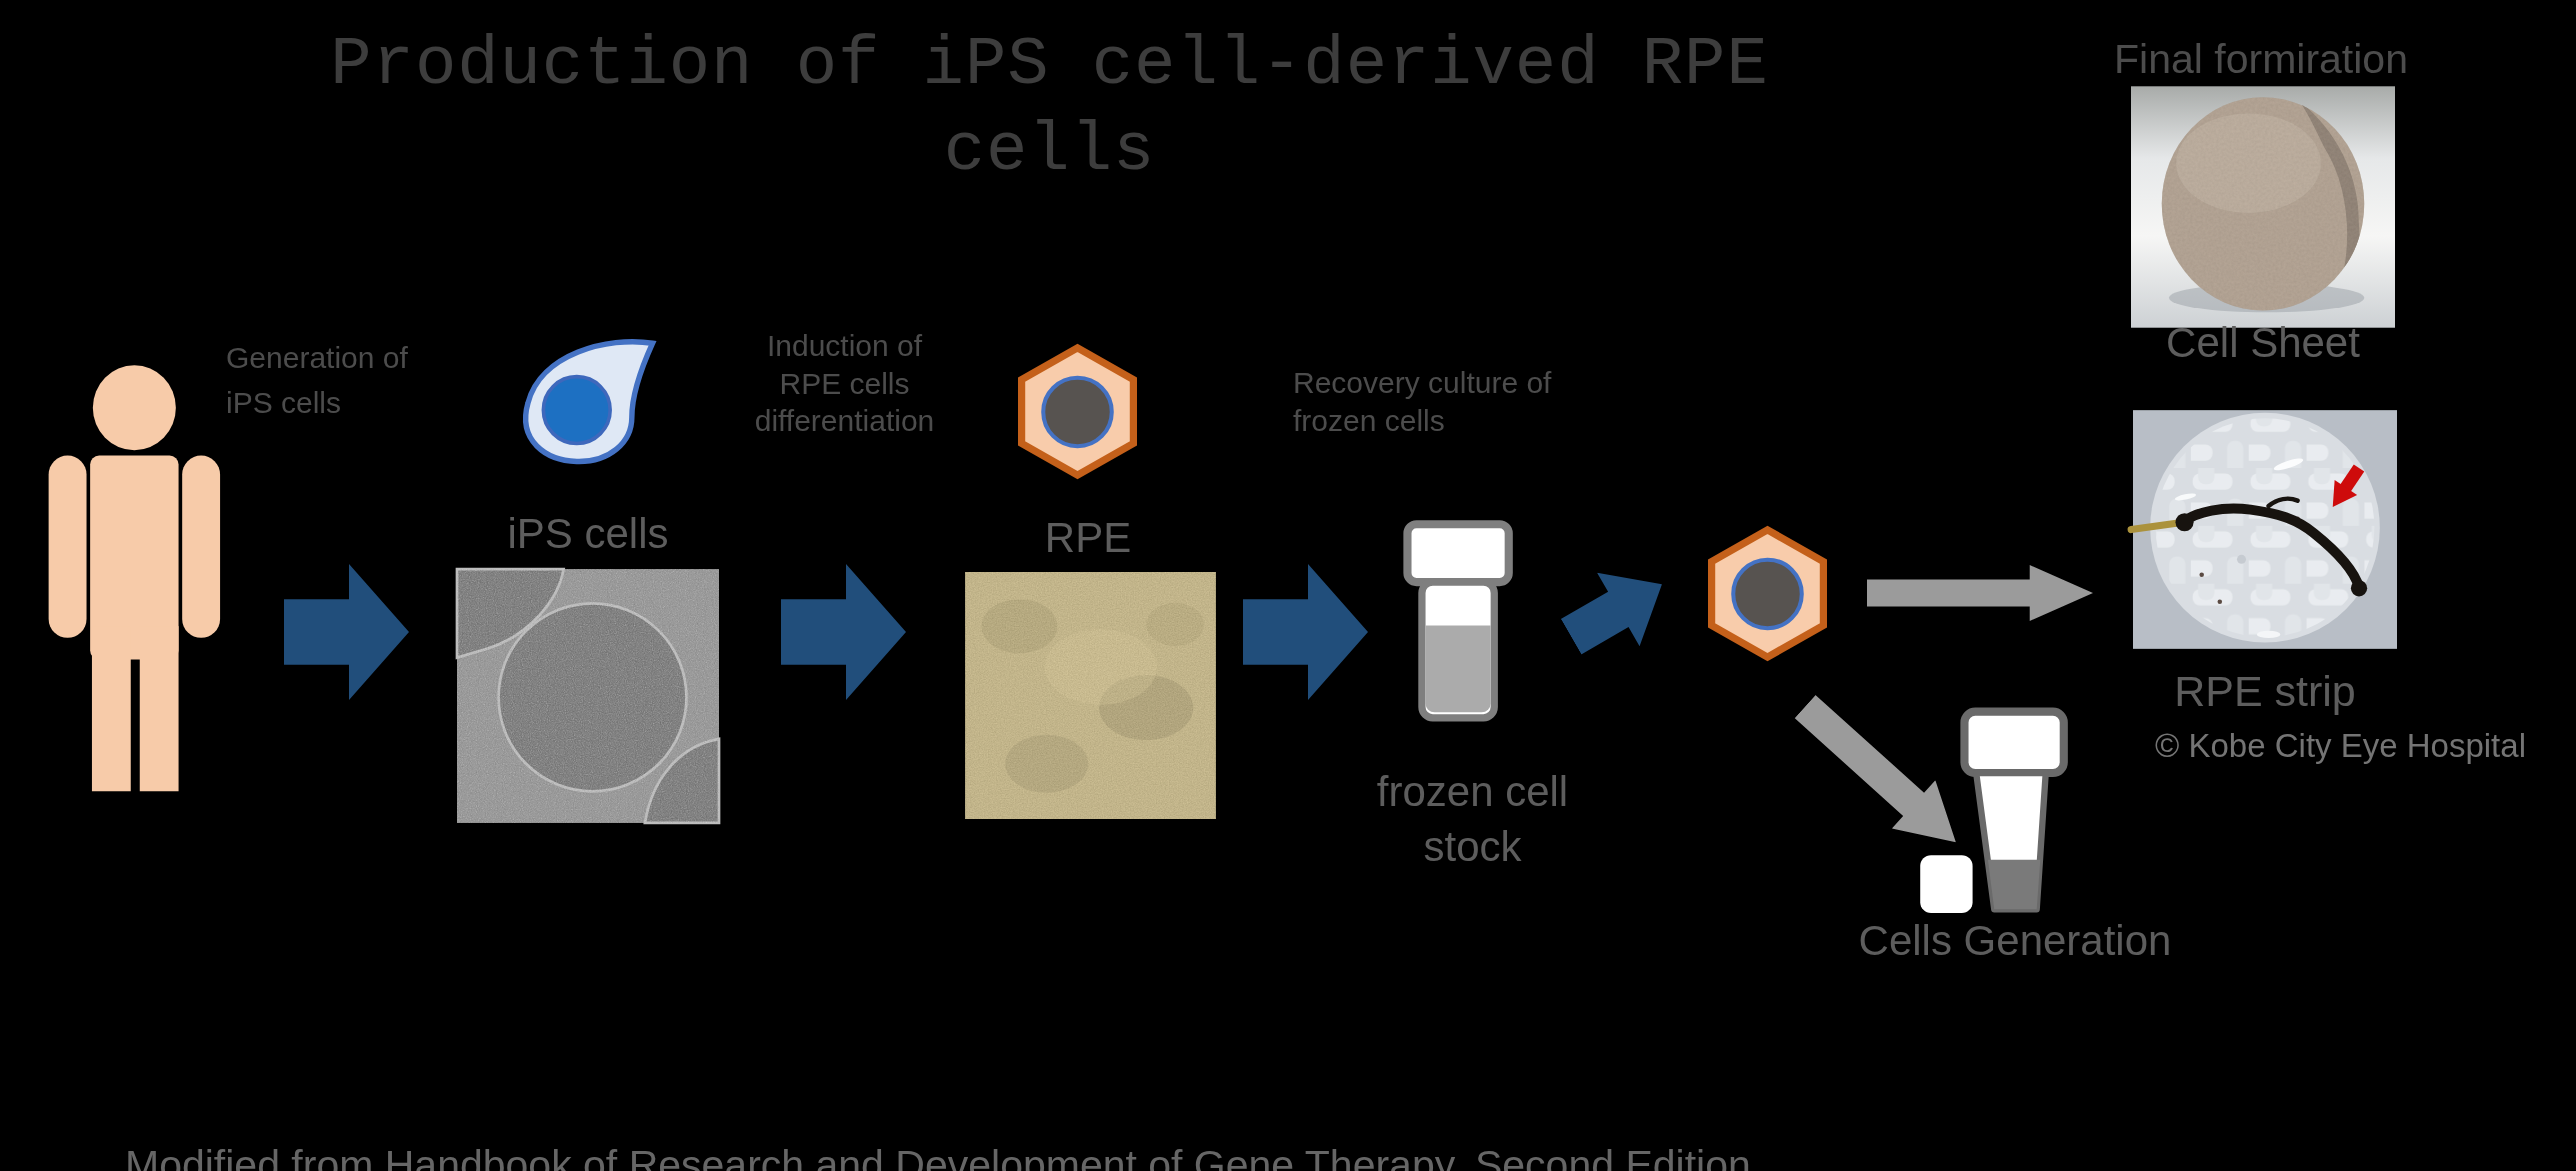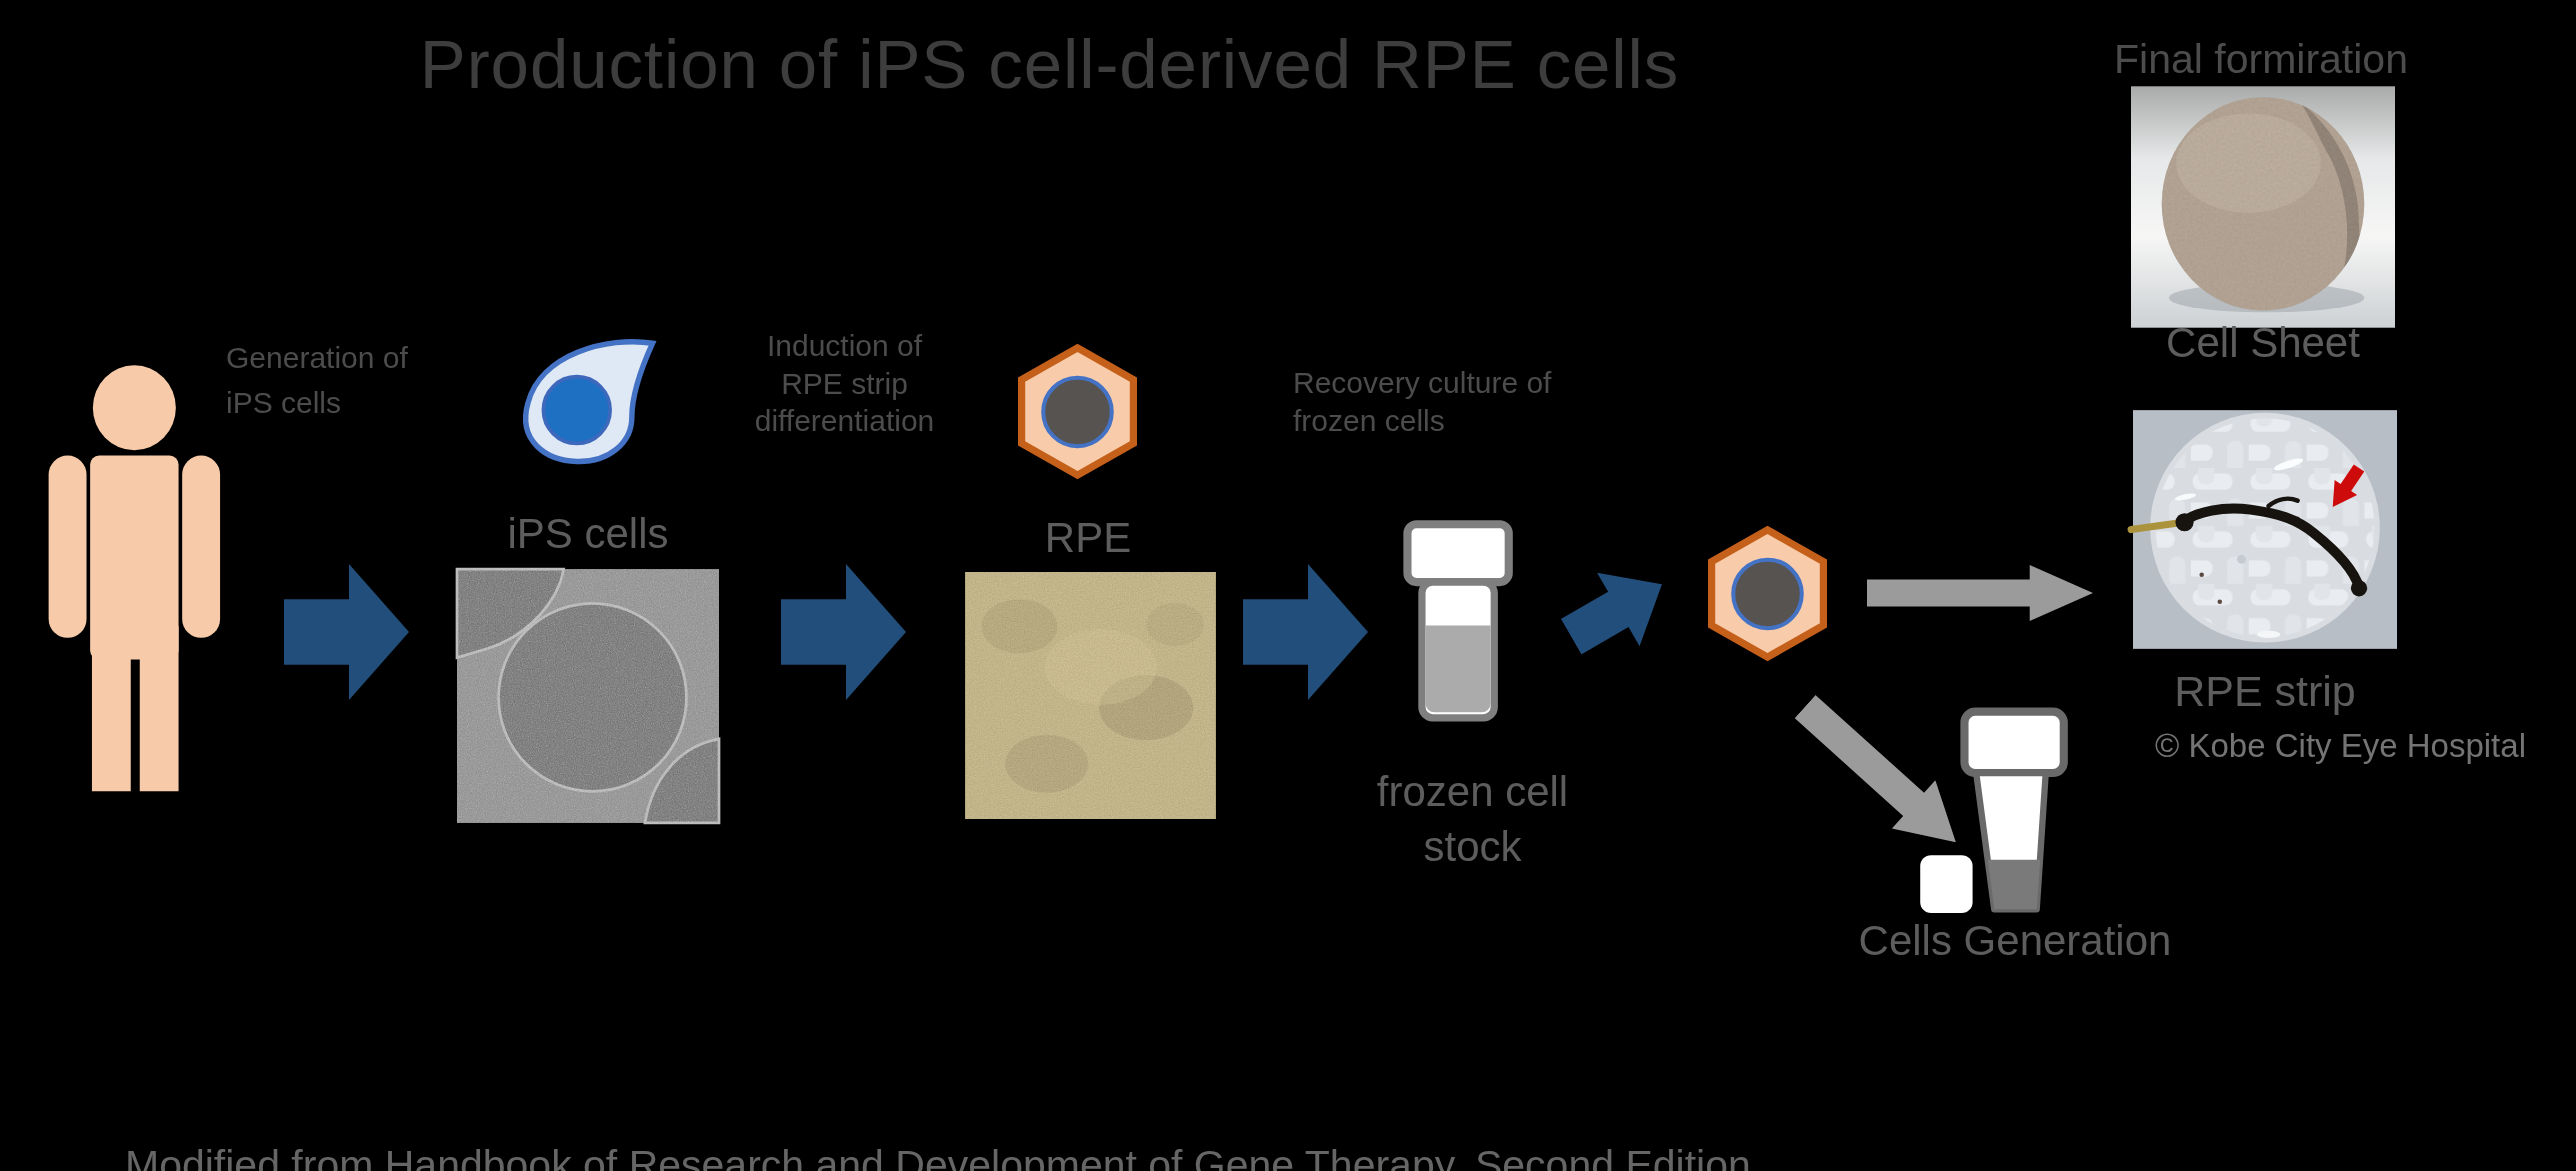--- a/index.html
+++ b/index.html
@@ -1,19 +1,19 @@
 <!DOCTYPE html>
 <html style="--background: #000000; --title-text: #3d3d3d; --step-text: #4c4c4c; --label-text: #5d5d5d; --credit-text: #666666; --copyright-text: #747474; --accent-blue: #214e7b; --arrow-gray: #9b9b9b; --person-skin: #f7cba9; --hexagon-border: #c4601a; --hexagon-fill: #f8ccab; --cell-nucleus-gray: #575350; --nucleus-ring-blue: #4472c4; --drop-fill: #dfe8f5; --drop-border: #4472c4; --drop-core: #1d70c2; --vial-outline: #7f7f7f; --vial-liquid: #ababab; --tube-outline: #6a6a6a; --tube-pellet: #7a7a7a; --annotation-red: #ce0b0b; --stick-yellow: #ab923c;font-size:14.5px"><head>
 <meta charset="utf-8">
 <style>
   html,body{margin:0;padding:0;background:#000;}
   #canvas{position:relative;width:2576px;height:1171px;background:var(--background,#000);
           font-family:"Liberation Sans","DejaVu Sans",sans-serif;overflow:hidden;}
   .txt{position:absolute;white-space:pre-wrap;line-height:1.25;}
-  .title{font-size:69px;color:var(--title-text);text-align:center;letter-spacing:0.9px;}
+  .title{font-size:69px;color:var(--title-text);text-align:center;letter-spacing:0.9px;font-family:Liberation Mono, monospace;}
   .step{font-size:30px;color:var(--step-text);}
   .label{font-size:42px;color:var(--label-text);}
   .center{text-align:center;}
   .copyright{font-size:33px;color:var(--copyright-text);}
   .credits{font-size:41px;color:var(--credit-text);line-height:1.18;}
   .block-arrow{position:absolute;background:var(--accent-blue);
     clip-path:polygon(0 26%,52% 26%,52% 0,100% 50%,52% 100%,52% 74%,0 74%);}
   .block-arrow.gray{background:var(--arrow-gray);
     clip-path:polygon(0 26%,72% 26%,72% 0,100% 50%,72% 100%,72% 74%,0 74%);}
   svg{position:absolute;overflow:visible;}
@@ -63,21 +63,21 @@
       </filter>
     </defs>
     <rect width="290" height="281" fill="#8e8e8e"></rect>
     <circle cx="150" cy="142" r="104" fill="#6d6d6d" stroke="#bdbdbd" stroke-width="3"></circle>
     <path d="M0,0 H118 C112,36 78,74 34,88 L0,98 Z" fill="#6d6d6d" stroke="#bdbdbd" stroke-width="3"></path>
     <path d="M290,188 C246,196 216,232 208,281 L290,281 Z" fill="#6d6d6d" stroke="#bdbdbd" stroke-width="3"></path>
     <rect width="290" height="281" filter="url(#grain1)" opacity="0.55"></rect>
   </svg>
 
   <div class="txt step center" style="left:686px;top:327px;width:317px;">Induction of
-RPE strip
+RPE cells
 differentiation</div>
 
   <svg style="left:1018px;top:344px" width="119" height="135" viewBox="0 0 132 149">
     <polygon class="hexbody" points="66,4 128,39 128,110 66,145 4,110 4,39"></polygon>
     <circle class="nucleus" cx="66" cy="75" r="38"></circle>
   </svg>
 
   <div class="txt label center" style="left:993px;top:512px;width:190px;">RPE Cells</div>
 
   <div class="block-arrow" style="left:781px;top:564px;width:125px;height:136px;"></div>

